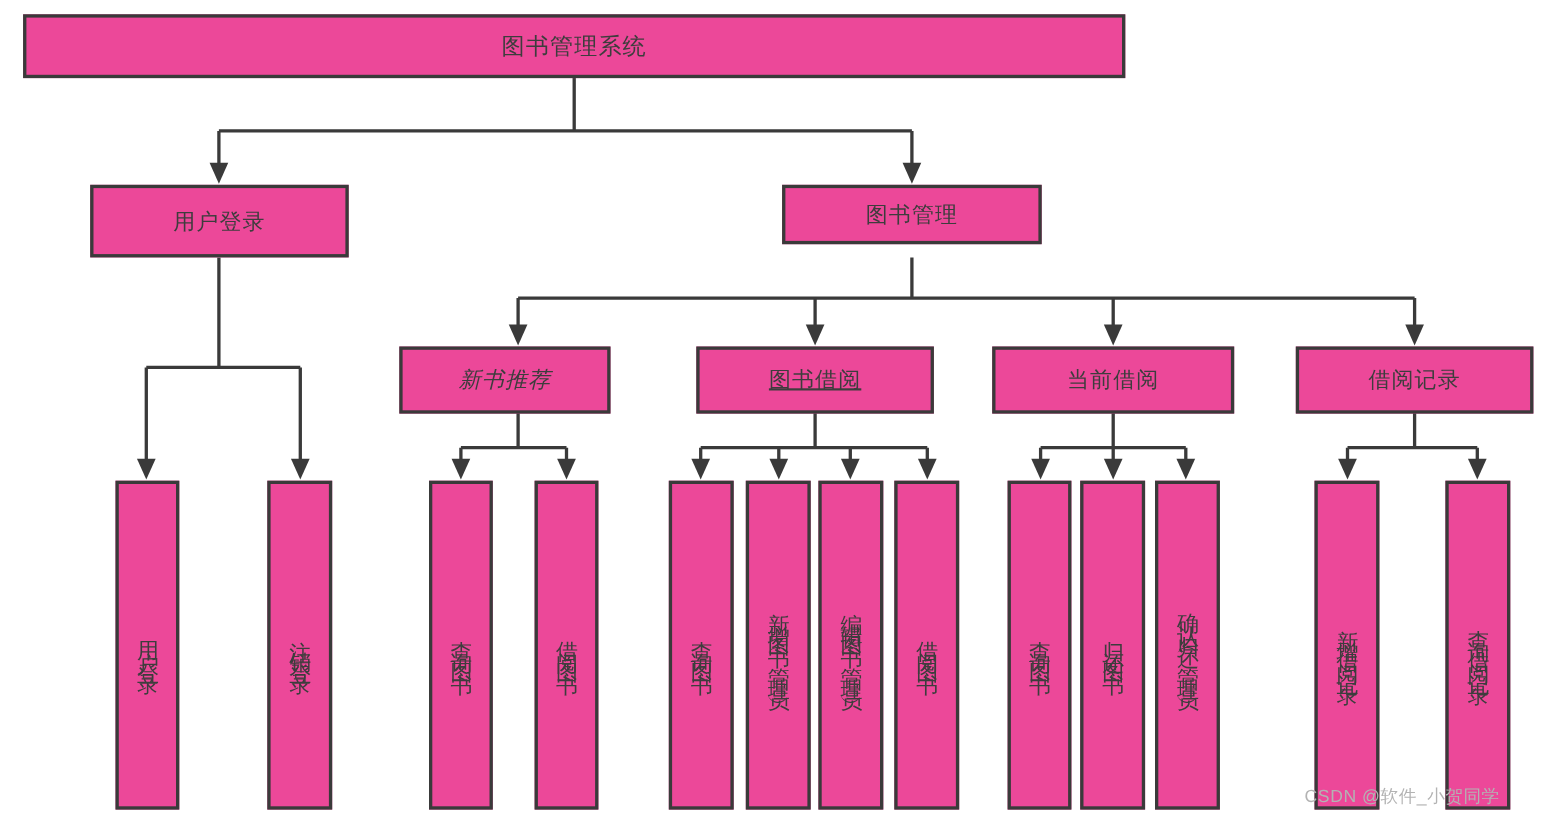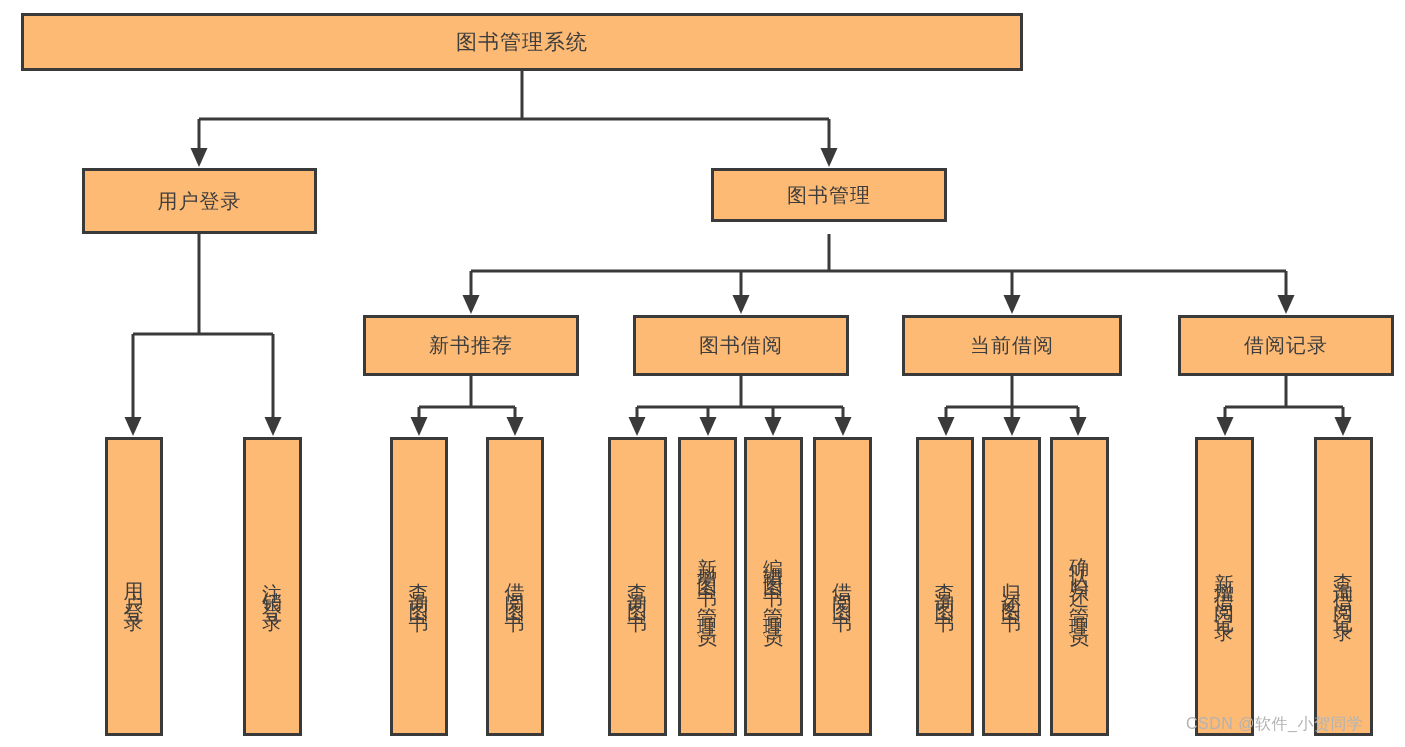--- a/index.html
+++ b/index.html
@@ -24,21 +24,21 @@
     position: absolute;
     left: 0; top: 0;
     width: 1405px; height: 747px;
     color: var(--line);
     pointer-events: none;
   }
   .node {
     position: absolute;
     box-sizing: border-box;
     border: 3px solid var(--line);
-    background: #fdba74;
+    background: #ec4899;
     display: flex;
     align-items: center;
     justify-content: center;
     color: var(--text);
   }
   .hnode span {
     font-size: 20px;
     letter-spacing: 1px;
     white-space: nowrap;
   }
@@ -104,24 +104,24 @@
     <span>图书管理系统</span>
   </div>
 
   <div class="node hnode" style="left:82px;top:168px;width:235px;height:66px;">
     <span>用户登录</span>
   </div>
   <div class="node hnode" style="left:711px;top:168px;width:236px;height:54px;">
     <span>图书管理</span>
   </div>
 
-  <div class="node hnode" style="left:363px;top:315px;width:216px;height:61px;">
+  <div class="node hnode" style="left:363px;top:315px;width:192px;height:61px;font-style:italic;">
     <span>新书推荐</span>
   </div>
-  <div class="node hnode" style="left:633px;top:315px;width:216px;height:61px;">
+  <div class="node hnode" style="left:633px;top:315px;width:216px;height:61px;text-decoration:underline;">
     <span>图书借阅</span>
   </div>
   <div class="node hnode" style="left:902px;top:315px;width:220px;height:61px;">
     <span>当前借阅</span>
   </div>
   <div class="node hnode" style="left:1178px;top:315px;width:216px;height:61px;">
     <span>借阅记录</span>
   </div>
 
   <div class="node leaf" style="left:105px;top:437px;width:58px;height:299px;">

